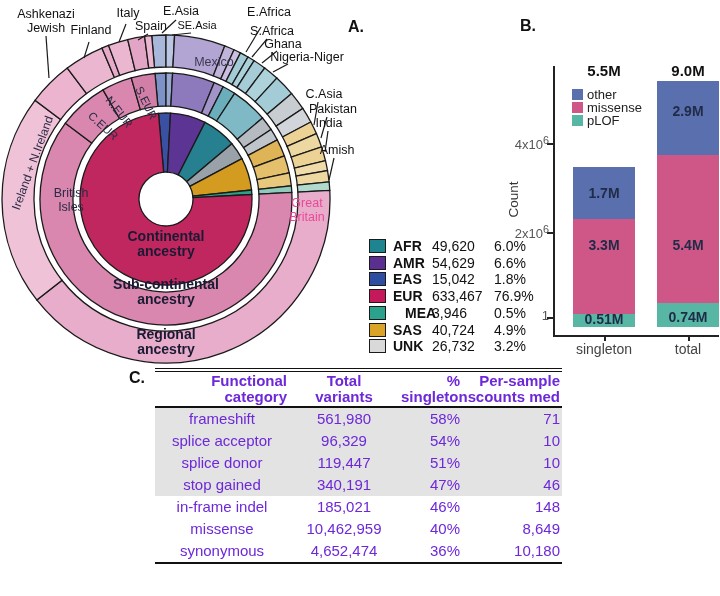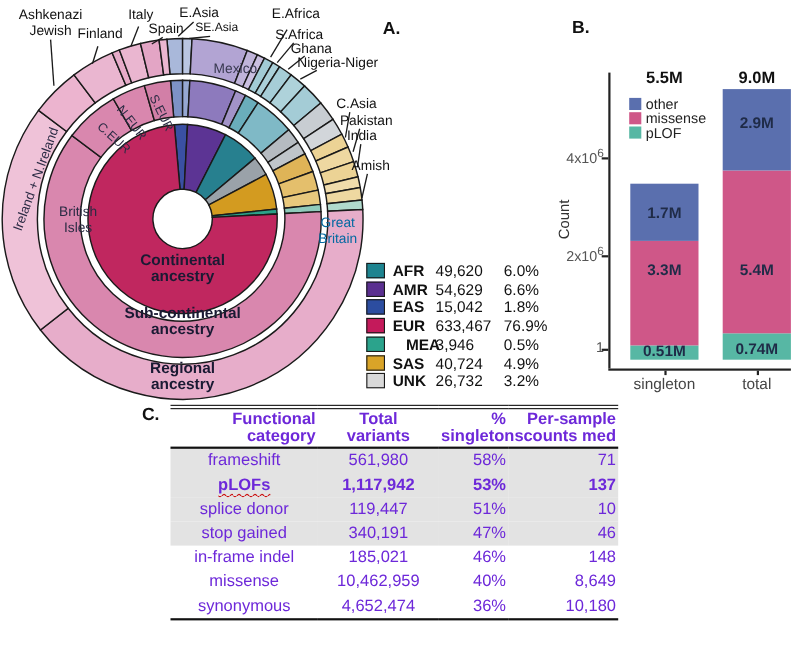--- a/index.html
+++ b/index.html
@@ -2,21 +2,21 @@
 <html><head>
 <meta charset="utf-8">
 <style>
   html,body{margin:0;padding:0;background:#fff;}
   .canvas{position:relative;width:720px;height:596px;background:#fff;
           font-family:"Liberation Sans",sans-serif;overflow:hidden;}
   .abs{position:absolute;}
   .panel-letter{position:absolute;font-weight:bold;font-size:16px;color:#111;}
   .sb-label{position:absolute;transform:translate(-50%,-50%);text-align:center;
             white-space:pre-line;line-height:1.08;color:#111;}
-  .legA-row{position:absolute;height:16px;}
+  .legA-row{position:absolute;height:16px;margin-left:36px;}
   .legA-sw{position:absolute;width:17px;height:14px;border:1.4px solid #1a1a1a;box-sizing:border-box;}
   .legA-code{position:absolute;font-weight:bold;font-size:14px;color:#111;}
   .legA-num{position:absolute;font-size:14px;color:#111;}
   .bar-seg{position:absolute;}
   .bar-seg-label{position:absolute;font-size:14px;font-weight:600;color:#1f2b47;
                  text-align:center;transform:translateX(-50%);}
   .bar-total{position:absolute;font-size:15px;font-weight:bold;color:#111;
              text-align:center;transform:translateX(-50%);}
   .axis-line{position:absolute;background:#222;}
   .ytick-label{position:absolute;font-size:13px;color:#555;text-align:right;}
@@ -122,21 +122,21 @@
       <div class="sb-label" style="left:197px;top:26px;font-size:11px;transform:translate(-50%,-50%);">SE.Asia</div>
       <div class="sb-label" style="left:269px;top:13px;font-size:12.5px;transform:translate(-50%,-50%);">E.Africa</div>
       <div class="sb-label" style="left:272px;top:32px;font-size:12.5px;transform:translate(-50%,-50%);">S.Africa</div>
       <div class="sb-label" style="left:283px;top:45px;font-size:12.5px;transform:translate(-50%,-50%);">Ghana</div>
       <div class="sb-label" style="left:307px;top:58px;font-size:12.5px;transform:translate(-50%,-50%);">Nigeria-Niger</div>
       <div class="sb-label" style="left:324px;top:95px;font-size:12.5px;transform:translate(-50%,-50%);">C.Asia</div>
       <div class="sb-label" style="left:333px;top:110px;font-size:12.5px;transform:translate(-50%,-50%);">Pakistan</div>
       <div class="sb-label" style="left:329px;top:124px;font-size:12.5px;transform:translate(-50%,-50%);">India</div>
       <div class="sb-label" style="left:337px;top:151px;font-size:12.5px;transform:translate(-50%,-50%);">Amish</div>
       <div class="sb-label" style="left:214px;top:63px;font-size:12.5px;color:#3a3a52;transform:translate(-50%,-50%);">Mexico</div>
-      <div class="sb-label" style="left:307px;top:210px;font-size:12.5px;color:#0369a1;transform:translate(-50%,-50%);text-align:center;">Great
+      <div class="sb-label" style="left:307px;top:210px;font-size:12.5px;color:#ec4899;transform:translate(-50%,-50%);text-align:center;">Great
 Britain</div>
       <div class="sb-label" style="left:71px;top:200px;font-size:12.5px;color:#2b2b44;transform:translate(-50%,-50%);">British
 Isles</div>
       <div class="sb-label" style="left:33px;top:163px;font-size:12px;color:#2b2b44;transform:translate(-50%,-50%) rotate(-70deg);">Ireland + N.Ireland</div>
       <div class="sb-label" style="left:103px;top:126px;font-size:11.5px;color:#2b2b44;transform:translate(-50%,-50%) rotate(42deg);">C.EUR</div>
       <div class="sb-label" style="left:119px;top:112px;font-size:11.5px;color:#2b2b44;transform:translate(-50%,-50%) rotate(52deg);">N.EUR</div>
       <div class="sb-label" style="left:146px;top:103px;font-size:11.5px;color:#2b2b44;transform:translate(-50%,-50%) rotate(64deg);">S.EUR</div>
       <div class="sb-label" style="left:166px;top:244px;font-size:14px;font-weight:bold;color:#1a1a33;transform:translate(-50%,-50%);">Continental
 ancestry</div>
       <div class="sb-label" style="left:166px;top:292px;font-size:14px;font-weight:bold;color:#1a1a33;transform:translate(-50%,-50%);">Sub-continental
@@ -260,25 +260,25 @@
             </th>
           </tr>
         </thead>
         <tbody>
           <tr class="shaded ">
             <td class="ta-l"><span class="">frameshift</span></td>
             <td class="ta-l">561,980</td>
             <td class="ta-r">58%</td>
             <td class="ta-r">71</td>
           </tr>
-          <tr class="shaded boldrow">
-            <td class="ta-l"><span class="squiggle">pLOFs</span></td>
-            <td class="ta-l">1,117,942</td>
-            <td class="ta-r">53%</td>
-            <td class="ta-r">137</td>
+          <tr class="shaded ">
+            <td class="ta-l"><span class="">splice acceptor</span></td>
+            <td class="ta-l">96,329</td>
+            <td class="ta-r">54%</td>
+            <td class="ta-r">10</td>
           </tr>
           <tr class="shaded ">
             <td class="ta-l"><span class="">splice donor</span></td>
             <td class="ta-l">119,447</td>
             <td class="ta-r">51%</td>
             <td class="ta-r">10</td>
           </tr>
           <tr class="shaded ">
             <td class="ta-l"><span class="">stop gained</span></td>
             <td class="ta-l">340,191</td>

